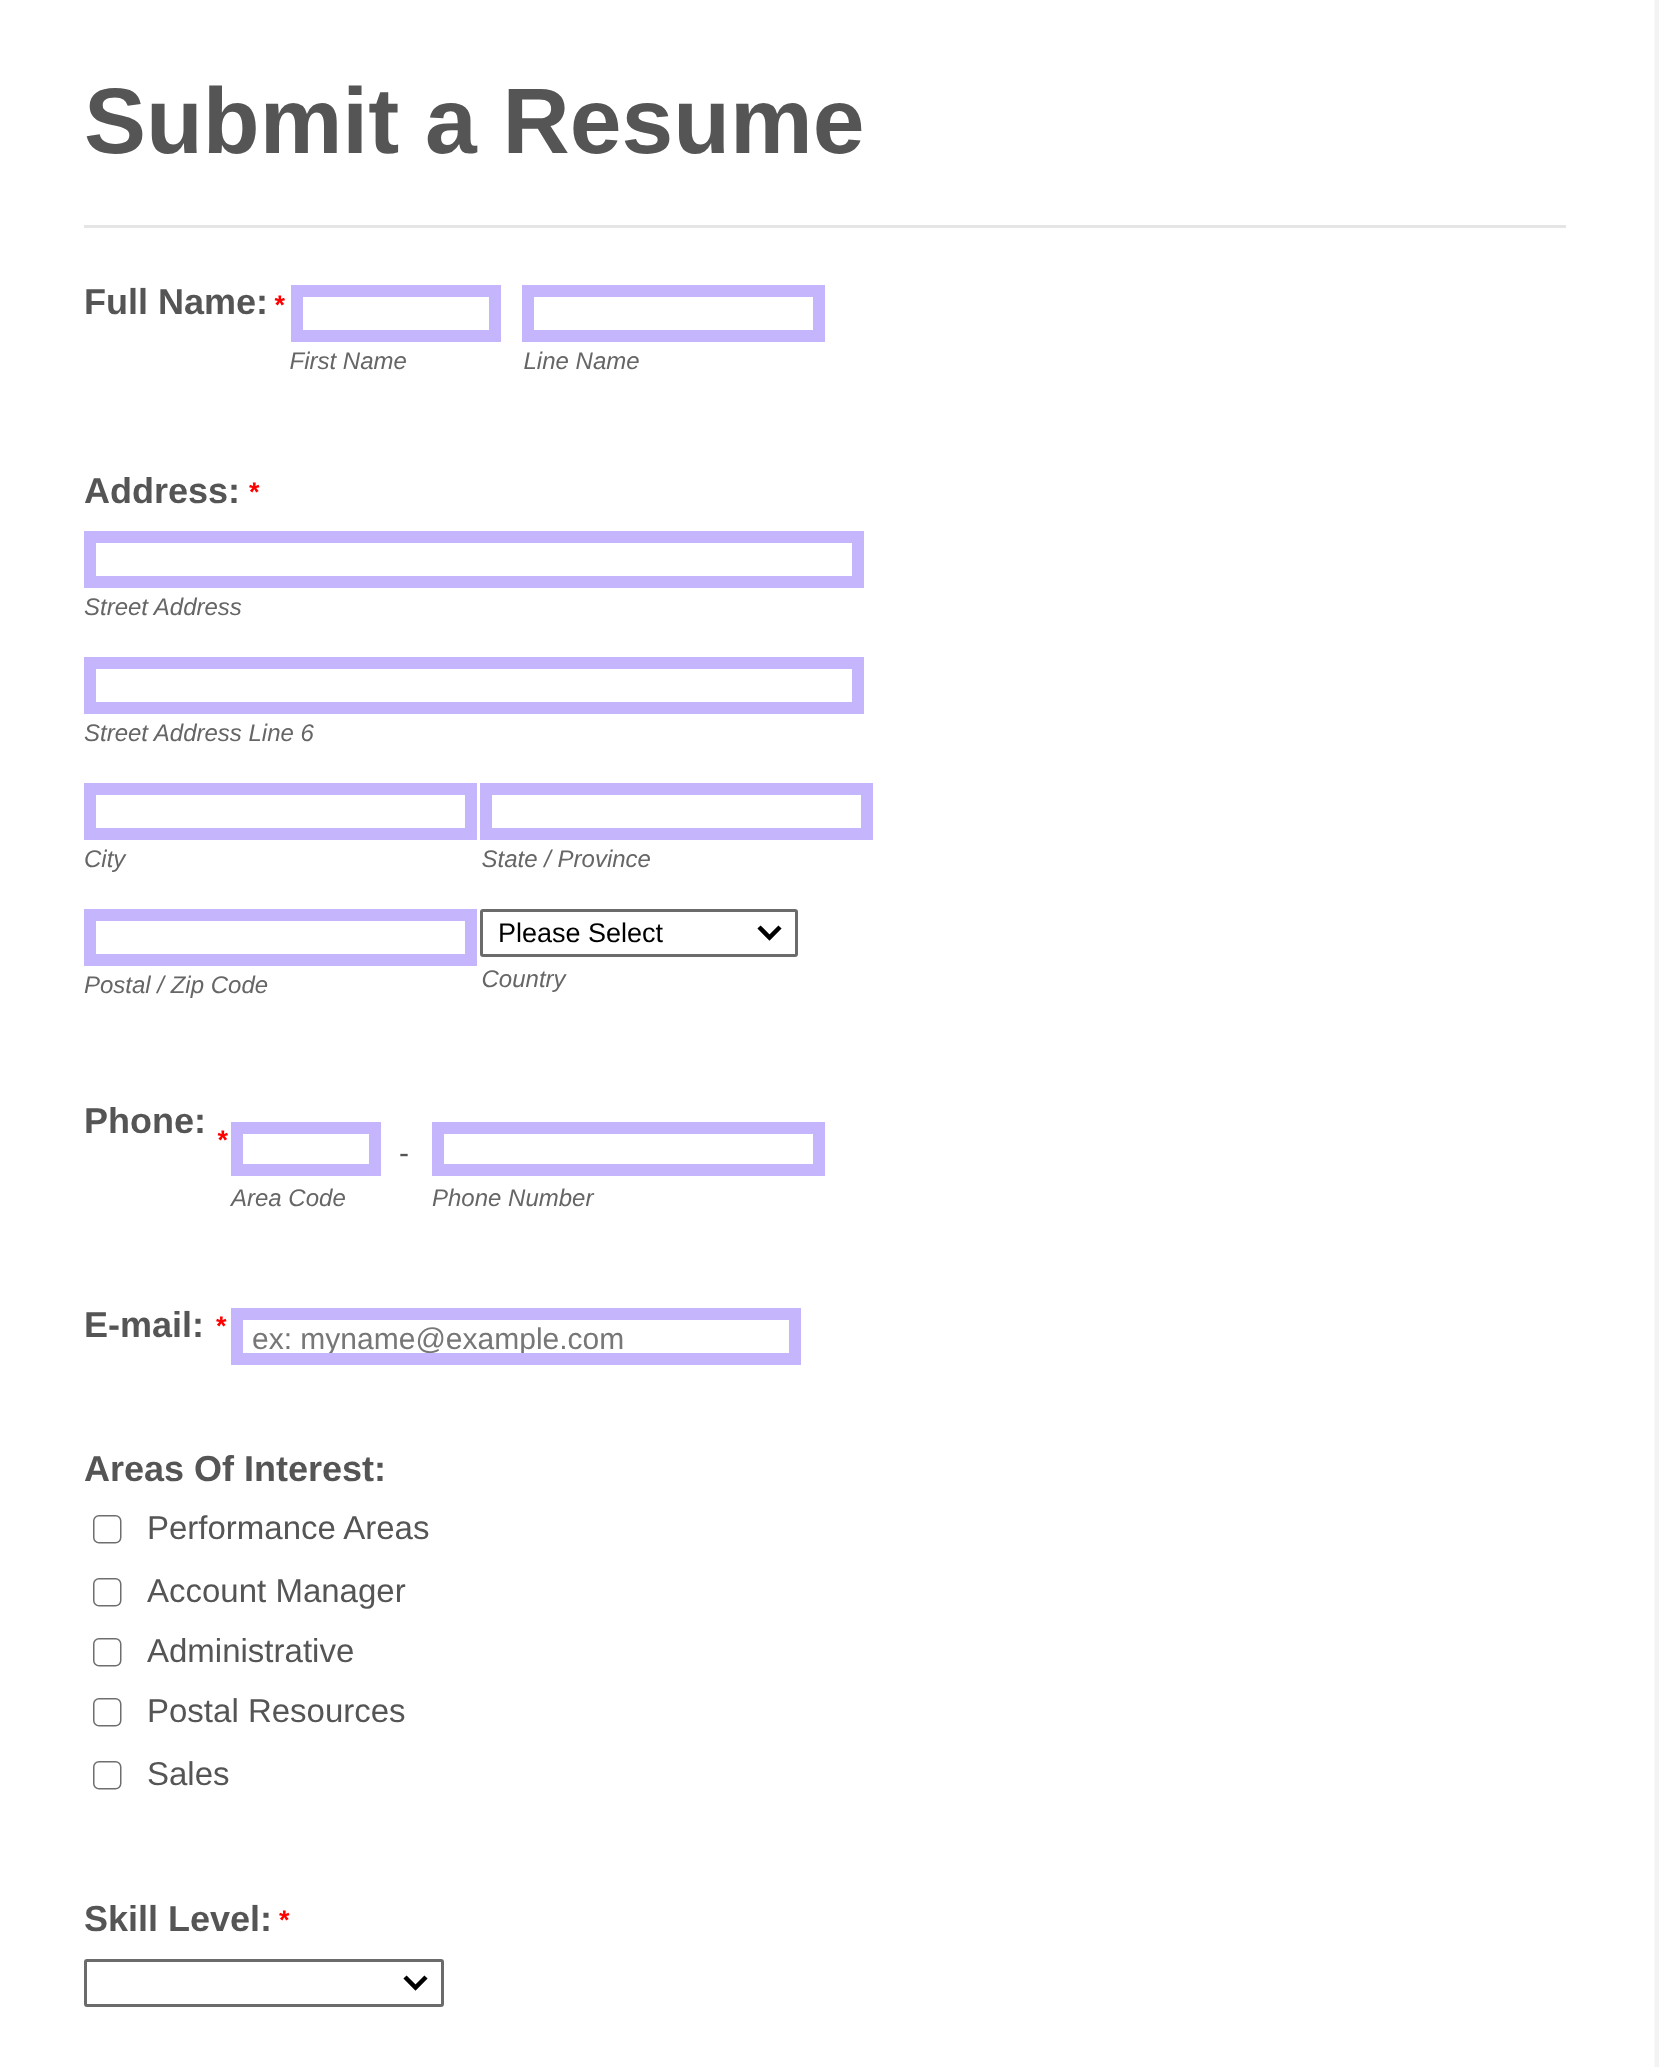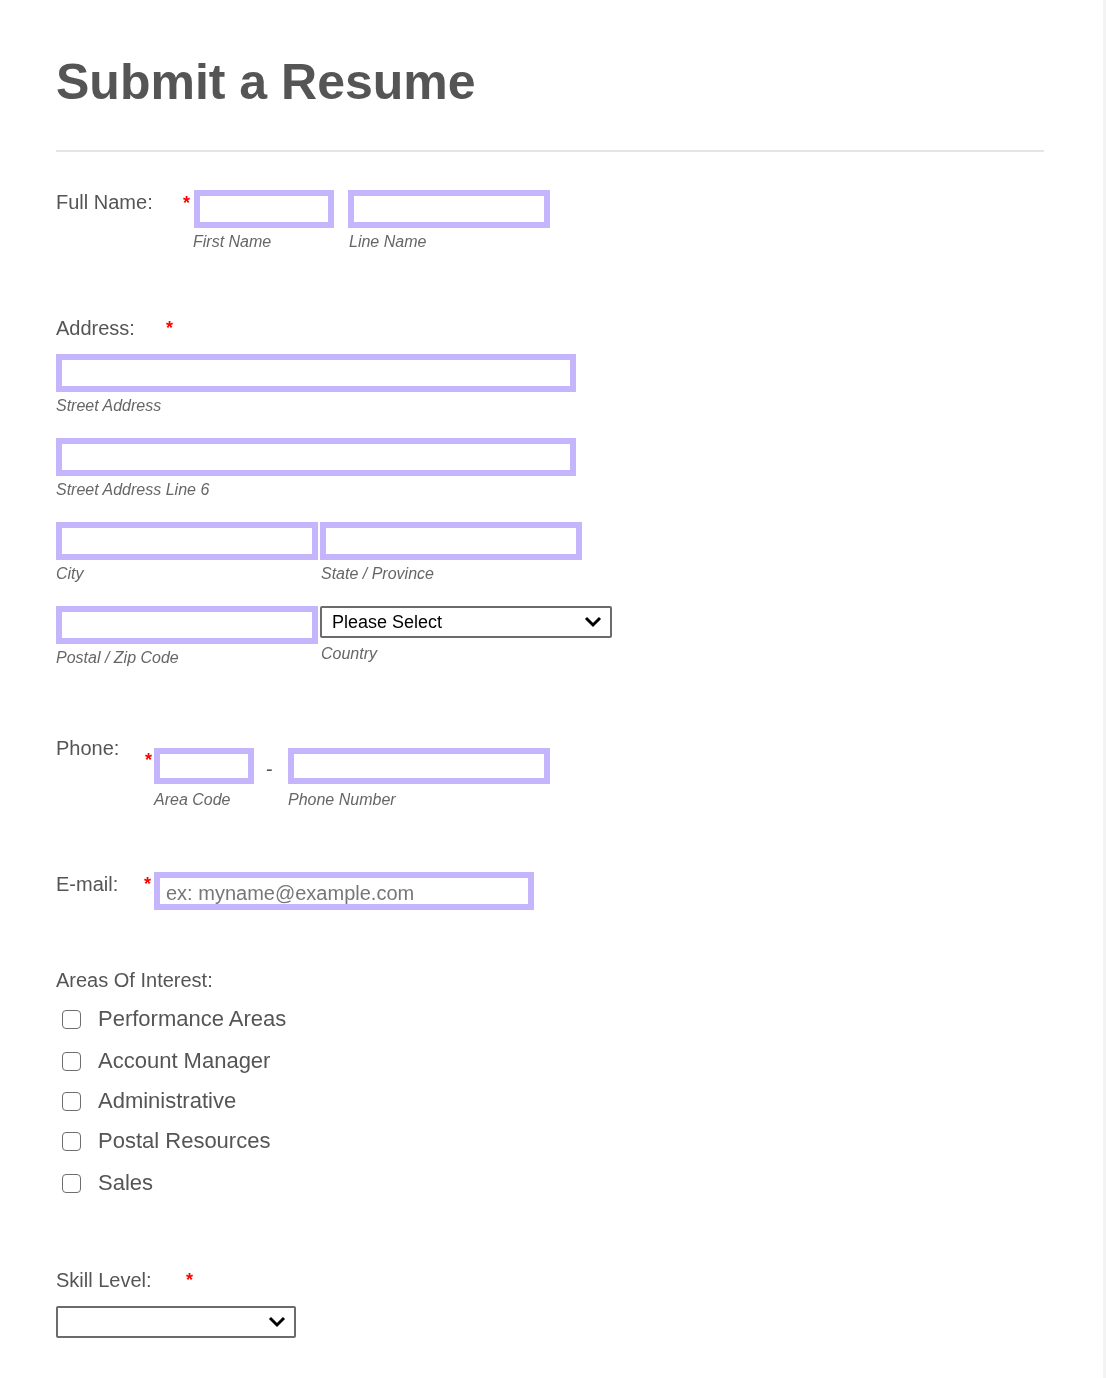--- a/index.html
+++ b/index.html
@@ -7,34 +7,34 @@
   body {
     width: 1106px; height: 1378px; overflow: hidden;
     background: #ffffff; position: relative;
     font-family: "Liberation Sans", sans-serif; color: #555555;
   }
   .scroll-strip {
     position: absolute; right: 0; top: 0; width: 3px; height: 1378px; background: #f3f3f3;
   }
   .title {
     position: absolute; left: 56px; top: 52px; margin: 0;
-    font-size: 50px; font-weight: bold; color: #555555; letter-spacing: 0px;
+    font-size: 62px; font-weight: bold; color: #555555; letter-spacing: 0px;
     line-height: 60px;
   }
   .divider {
     position: absolute; left: 56px; top: 150px; width: 988px; height: 2px; background: #e5e5e5;
   }
   .label {
-    position: absolute; font-size: 20px; font-weight: normal; color: #555555; line-height: 24px; text-align: right;
+    position: absolute; font-size: 24px; font-weight: bold; color: #555555; line-height: 24px; text-align: right;
   }
   .req {
     position: absolute; color: #ff0000; font-size: 18px; font-weight: bold; line-height: 18px;
   }
   .input {
-    position: absolute; border: 6px solid #c4b5fd; background: #fff; height: 38px;
+    position: absolute; border: 8px solid #c4b5fd; background: #fff; height: 38px;
     font-family: "Liberation Sans", sans-serif; font-size: 20px; color: #555; padding: 4px 6px; outline: none;
   }
   .input::placeholder { color: #777777; }
   .sub {
     position: absolute; font-size: 16px; color: #666666; line-height: 20px; font-style: italic;
   }
   .select {
     position: absolute; border: 2px solid #6b6b6b; border-radius: 2px; background: #fff;
     height: 32px; font-size: 18px; color: #000; line-height: 28px; padding-left: 10px;
   }
@@ -80,21 +80,21 @@
 
   <input class="input" style="left: 56px; top: 522px; width: 262px;" value="">
   <span class="sub" style="left:56px; top:564px;">City</span>
 
   <input class="input" style="left: 320px; top: 522px; width: 262px;" value="">
   <span class="sub" style="left:321px; top:564px;">State / Province</span>
 
   <input class="input" style="left: 56px; top: 606px; width: 262px;" value="">
   <span class="sub" style="left:56px; top:648px;">Postal / Zip Code</span>
 
-  <div class="select" style="left:320px; top:606px; width:292px;">
+  <div class="select" style="left:320px; top:606px; width:212px;">
     <span>Please Select</span>
     <svg class="chev" viewBox="0 0 18 14">
       <polyline points="2,3 9,10 16,3" fill="none" stroke="#000" stroke-width="3"></polyline>
     </svg>
   </div>
   <span class="sub" style="left:321px; top:644px;">Country</span>
 </div>
 
 <div>
   <span class="label" style="left:56px; top:736px;">Phone:</span>

